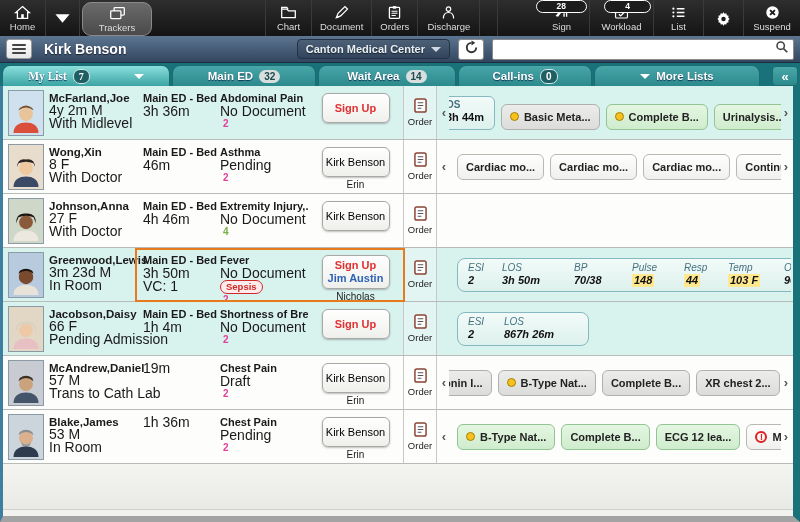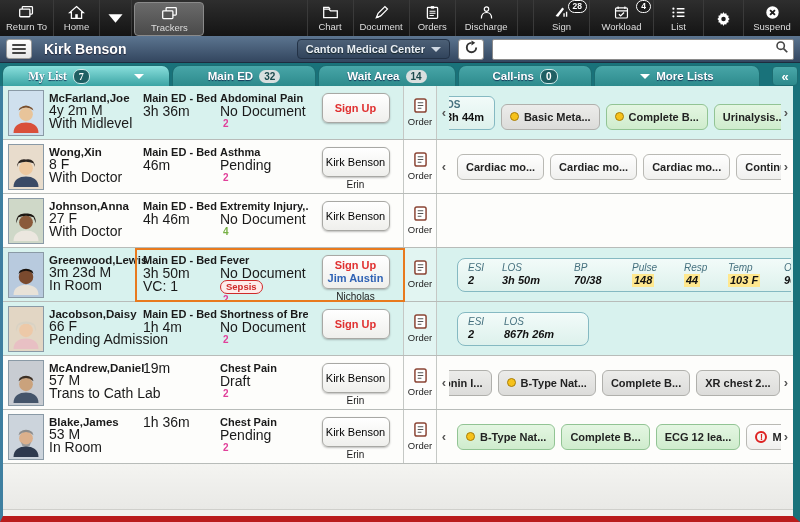--- a/index.html
+++ b/index.html
@@ -5,23 +5,23 @@
   * { margin:0; padding:0; box-sizing:border-box; }
   html,body { width:800px; height:522px; }
   body { font-family:"Liberation Sans", sans-serif; background:#222; overflow:hidden; }
   .app { width:800px; height:522px; position:relative; background:#f2f2ef; }
 
   
   .toolbar { height:36px; background:linear-gradient(#2e2e2e,#141414); display:flex; align-items:stretch; color:#e9e9e9; }
   .tbtn { position:relative; display:flex; flex-direction:column; align-items:center; justify-content:center; gap:1px; padding:2px 8px 2px; border-right:1px solid #3a3a3a; min-width:46px; cursor:pointer; }
   .tbtn svg { width:17px; height:15px; display:block; }
   .tbtn .tlabel { font-size:9.5px; color:#ddd; white-space:nowrap; }
-  .tbtn.active { background:linear-gradient(#6a6a6a,#4a4a4a); border:1px solid #8a8a8a; border-radius:4px; margin:2px 2px 0 2px; min-width:70px; }
+  .tbtn.active { background:linear-gradient(#6a6a6a,#4a4a4a); border:1px solid #8a8a8a; border-radius:9px; margin:2px 2px 0 2px; min-width:70px; }
   .tbtn.caret { min-width:26px; }
-  .badge { position:absolute; top:0px; right:2px; background:#1c1c1c; border:1px solid #fff; border-radius:8px; font-size:8.5px; color:#fff; padding:0 4px; line-height:11px; font-weight:bold; }
+  .badge { position:absolute; top:0px; right:2px; background:#1c1c1c; border:1px solid #fff; border-radius:8px; font-size:8.5px; color:#fff; padding:0 20px; line-height:11px; font-weight:bold; }
   .sp1 { width:112px; border-right:1px solid #3a3a3a; }
   .sp2 { width:18px; border-right:1px solid #3a3a3a; }
   .tright { margin-left:auto; display:flex; }
 
   
   .hdr { height:27px; background:linear-gradient(#5c7590,#33465f); display:flex; align-items:center; padding:0 6px; gap:8px; border-bottom:1px solid #1e2c3e; }
   .hamburger { width:26px; height:20px; background:linear-gradient(#fff,#e7e7e7); border:1px solid #999; border-radius:3px; display:flex; flex-direction:column; justify-content:center; gap:2px; padding:0 5px; cursor:pointer; }
   .hamburger i { display:block; height:2px; background:#444; border-radius:1px; }
   .huser { color:#fff; font-size:14px; font-weight:bold; text-shadow:0 1px 1px #223; margin-left:4px; }
   .facility { margin-left:auto; background:linear-gradient(#4c6076,#31445c); border:1px solid #233246; border-radius:4px; color:#e9eef4; font-size:11px; font-weight:bold; padding:3px 8px; display:flex; align-items:center; gap:6px; cursor:pointer; text-shadow:0 1px 1px #122; }
@@ -34,21 +34,21 @@
   
   .tabs { height:23px; background:#19727a; display:flex; align-items:flex-end; padding:2px 2px 0 2px; gap:2px; }
   .tab { height:21px; border-radius:8px 8px 0 0; background:linear-gradient(#48a6a8,#2d8a8c); border:1px solid #1c6d72; border-bottom:none; color:#fff; font-size:11.5px; font-weight:bold; display:flex; align-items:center; justify-content:center; gap:6px; text-shadow:0 1px 1px #135; cursor:pointer; }
   .tab.active { background:linear-gradient(#8adfdc,#3ba4a4);font-family:Liberation Serif, serif; }
   .tpill { background:#d9dfdf; color:#1c4a4d; border-radius:7px; font-size:10px; padding:0 5px; line-height:13px; text-shadow:none; }
   .tpill.dk { background:#1f5f63; color:#fff; border:1px solid #cfe9e9; }
   .tab .tcar { width:0; height:0; border-left:5px solid transparent; border-right:5px solid transparent; border-top:5px solid #fff; }
   .collapse { margin-left:auto; width:26px; height:20px; background:linear-gradient(#49a7a9,#2d8a8c); border:1px solid #1c6d72; border-radius:4px; color:#fff; font-weight:bold; font-size:13px; display:flex; align-items:center; justify-content:center; cursor:pointer; }
 
   
-  .list { position:absolute; top:86px; left:0; right:0; bottom:0; background:#f2f2ef; border-left:3px solid #3e7fa0; border-right:7px solid #19727a; border-bottom:6px solid #b91c1c; }
+  .list { position:absolute; top:86px; left:0; right:0; bottom:0; background:#f2f2ef; border-left:3px solid #3e7fa0; border-right:7px solid #19727a; border-bottom:6px solid #a3a3a3; }
   .row { display:flex; height:54px; border-bottom:1px solid #b8bcb9; position:relative; font-size:11px; color:#1a1a1a; }
   .bg-cyan { background:#d8f2ee; }
   .bg-white { background:#fdfdfb; }
   .c-photo { width:46px; display:flex; align-items:center; justify-content:center; }
   .avatar { width:36px; height:46px; border:1px solid #8a9aa6; overflow:hidden; display:flex; align-items:flex-end; justify-content:center; }
   .avatar svg { width:30px; height:34px; }
   .c-name { width:94px; padding-top:6px; }
   .pname { font-weight:bold; font-size:11.5px; white-space:nowrap; }
   .psub { font-size:14px; line-height:13px; white-space:nowrap; }
   .c-bed { width:77px; padding-top:6px; }
@@ -85,29 +85,20 @@
 </style>
 </head>
 <body>
 
 <div class="app">
 
   <div class="toolbar">
     <div class="tbtn">
       <span>
           <svg viewBox="0 0 20 16">
-            <rect x="5" y="1" width="12" height="9" rx="1" fill="none" stroke="#fff" stroke-width="1.5"></rect>
-            <rect x="2" y="4" width="12" height="9" rx="1" fill="#2a2a2a" stroke="#fff" stroke-width="1.5"></rect>
-          </svg>
-        </span>
-      <span class="tlabel">Return To</span>
-    </div>
-    <div class="tbtn">
-      <span>
-          <svg viewBox="0 0 20 16">
             <path d="M10 1 L18 8 H16 V15 H4 V8 H2 Z" fill="none" stroke="#fff" stroke-width="1.5"></path>
             <rect x="8.5" y="10" width="3" height="5" fill="#fff"></rect>
           </svg>
         </span>
       <span class="tlabel">Home</span>
     </div>
     <div class="tbtn caret">
       <span>
           <svg viewBox="0 0 12 8">
             <path d="M1 1 L6 7 L11 1 Z" fill="#fff"></path>

